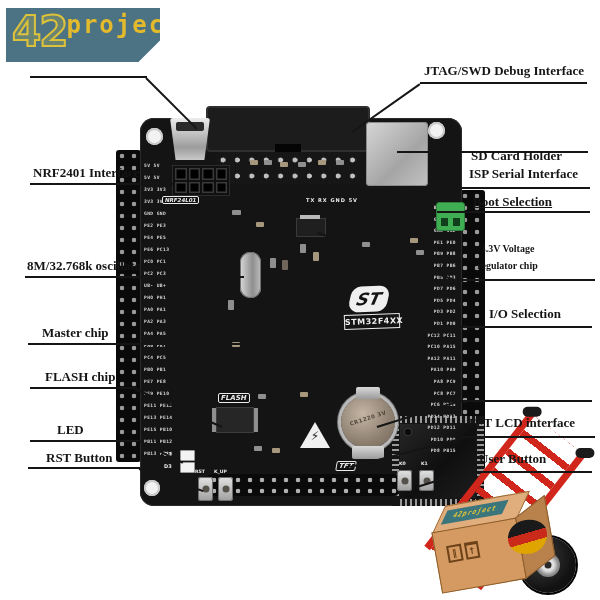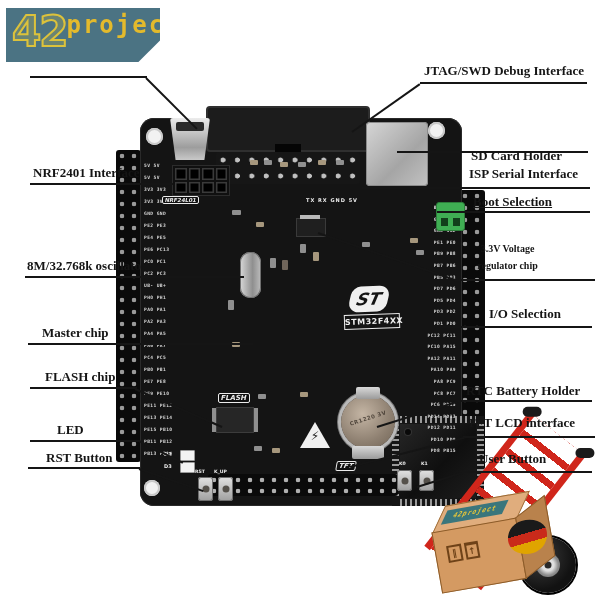--- a/index.html
+++ b/index.html
@@ -327,21 +327,20 @@
   <div class="lbl2" style="left:455px;top:240px;width:105px;">
     <div>3.3V Voltage</div>
     <div>regulator chip</div>
   </div>
   <div class="hline" style="left:457px;top:279px;width:138px;"></div>
   <div class="leader" style="left:318px;top:232px;width:148px;transform:rotate(18.9deg);"></div>
 
   <div class="lbl" style="left:489px;top:306px;">I/O Selection</div>
   <div class="hline" style="left:440px;top:326px;width:152px;"></div>
 
-  <div class="lbl" style="left:466px;top:383px;">RTC Battery Holder</div>
   <div class="hline" style="left:456px;top:400px;width:136px;"></div>
   <div class="leader" style="left:377px;top:426px;width:84px;transform:rotate(-17.4deg);"></div>
 
   <div class="lbl" style="left:467px;top:415px;">TFT LCD interface</div>
   <div class="hline" style="left:463px;top:436px;width:132px;"></div>
   <div class="leader" style="left:350px;top:466px;width:118px;transform:rotate(-14.3deg);"></div>
 
   <div class="lbl" style="left:479px;top:451px;">User Button</div>
   <div class="hline" style="left:461px;top:471px;width:131px;"></div>
   <div class="leader" style="left:417px;top:486px;width:47px;transform:rotate(-17.3deg);"></div>

